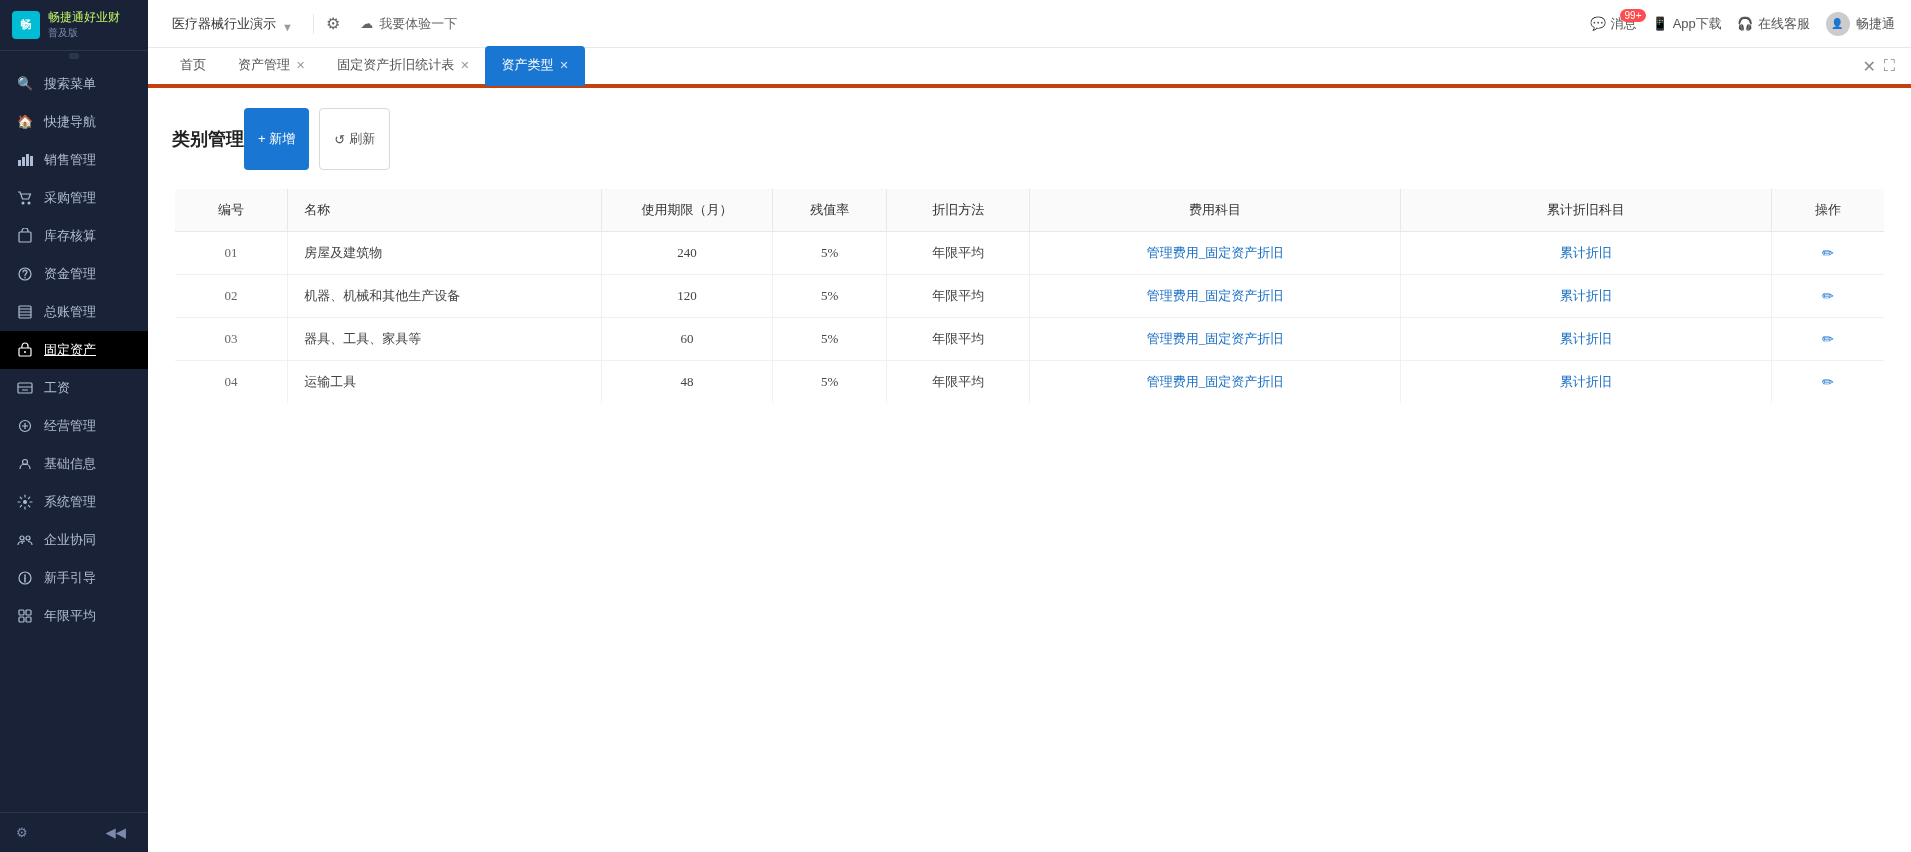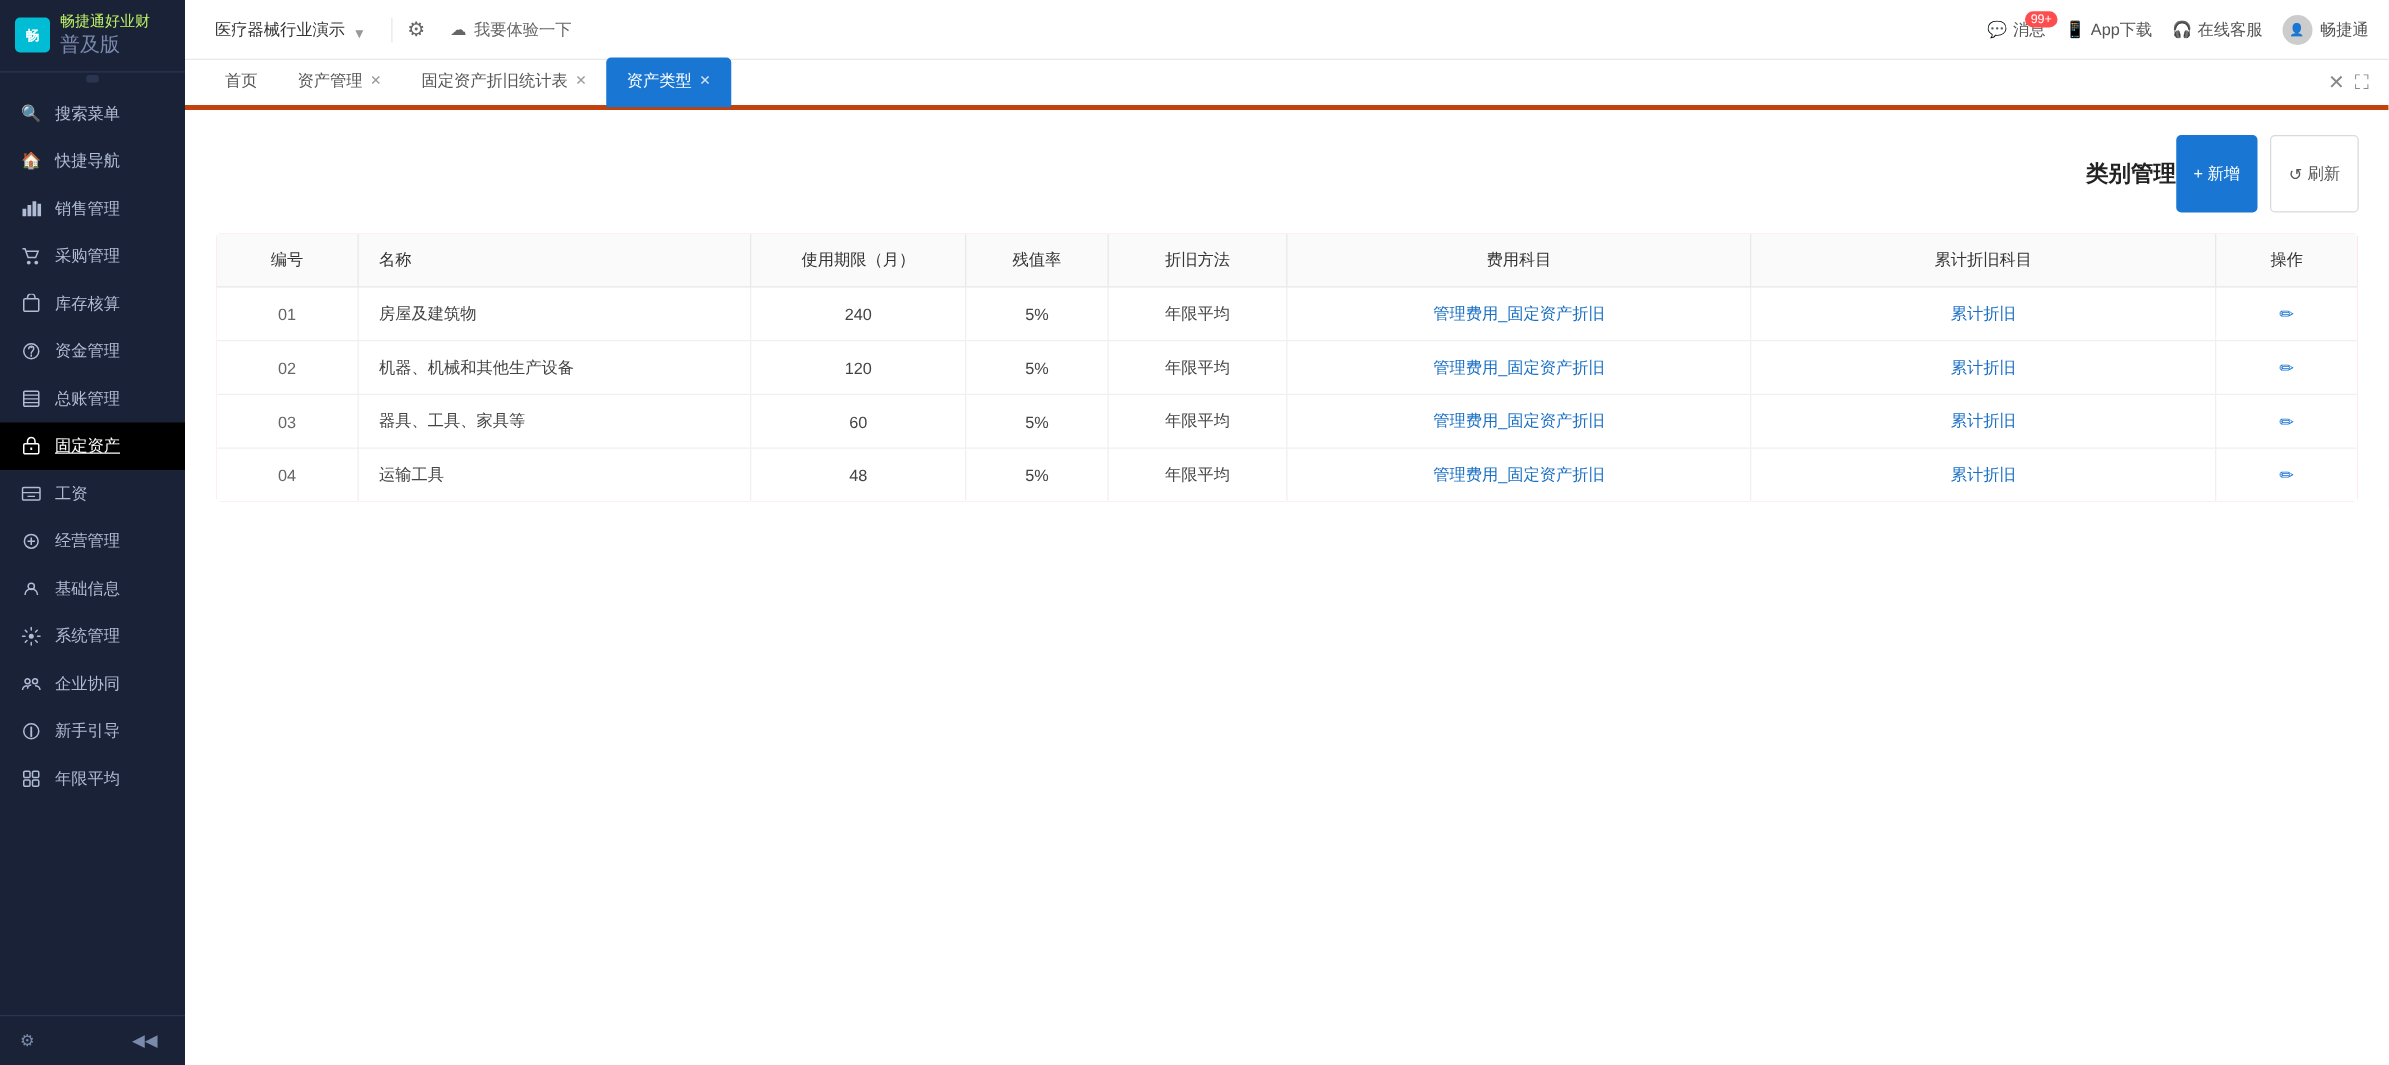--- a/index.html
+++ b/index.html
@@ -25,21 +25,21 @@
       min-height: 48px;
     }
     .sidebar-logo-icon {
       width: 28px; height: 28px;
       background: #00bcd4;
       border-radius: 4px;
       display: flex; align-items: center; justify-content: center;
       color: white; font-weight: bold; font-size: 11px;
     }
     .sidebar-title { font-size: 12px; color: #bef264; line-height: 1.3; }
-    .sidebar-subtitle { font-size: 16px; color: #7a8aaa; }
+    .sidebar-subtitle { font-size: 10px; color: #7a8aaa; }
 
     .sidebar-nav { flex: 1; overflow-y: auto; padding: 4px 0; }
     .sidebar-item {
       display: flex; align-items: center; gap: 10px;
       padding: 10px 16px;
       cursor: pointer;
       color: #b0bcd4;
       font-size: 13px;
       transition: background 0.15s;
     }
@@ -151,21 +151,21 @@
     
     .content-area {
       flex: 1;
       padding: 20px 24px;
       overflow-y: auto;
       background: #fff;
     }
 
     
     .page-header {
-      display: flex; align-items: center; justify-content: flex-end;
+      display: flex; align-items: center; justify-content: flex-start;
       margin-bottom: 16px;
     }
     .page-title { font-size: 18px; font-weight: 600; color: #222; }
     .header-actions { display: flex; gap: 10px; }
     .btn-primary {
       background: #1976d2;
       color: #fff;
       border: none;
       border-radius: 4px;
       padding: 22px 14px;
@@ -181,23 +181,24 @@
       padding: 6px 14px;
       font-size: 13px;
       cursor: pointer;
       display: flex; align-items: center; gap: 4px;
     }
 
     
     .data-table {
       width: 100%;
       border-collapse: collapse;
-      border: 1px solid #fca5a5;
+      border: 3px solid #fca5a5;
       border-radius: 4px;
       overflow: hidden;
+      font-family: Liberation Serif, serif;
     }
     .data-table thead tr {
       background: #fafafa;
     }
     .data-table th {
       padding: 12px 16px;
       text-align: center;
       font-weight: 500;
       color: #333;
       font-size: 13px;

